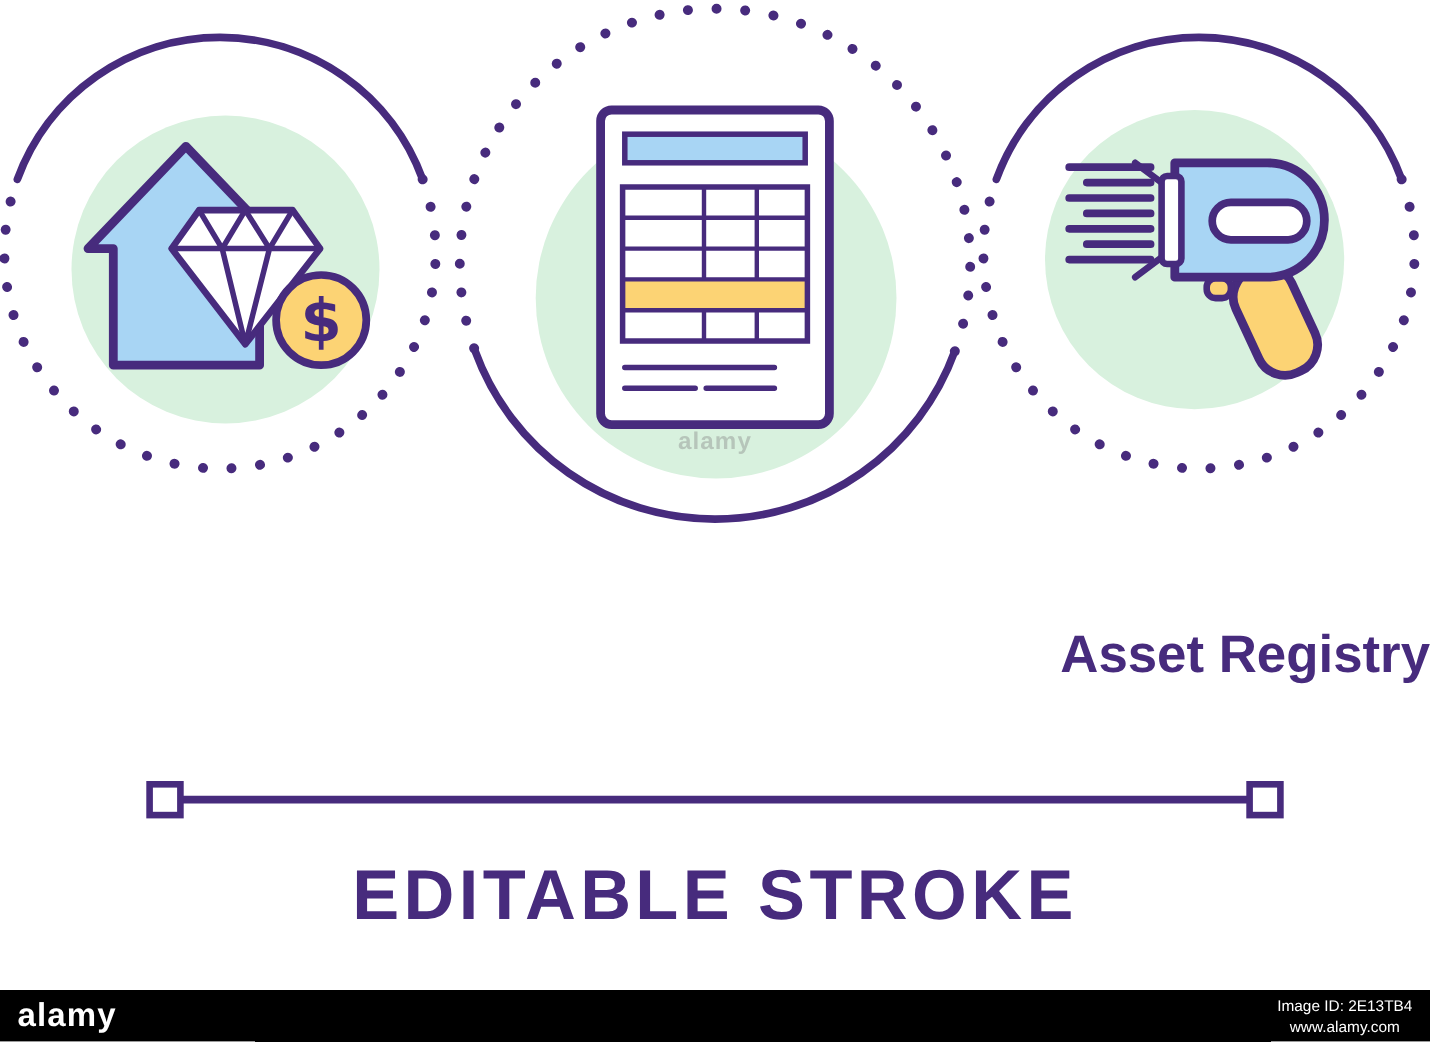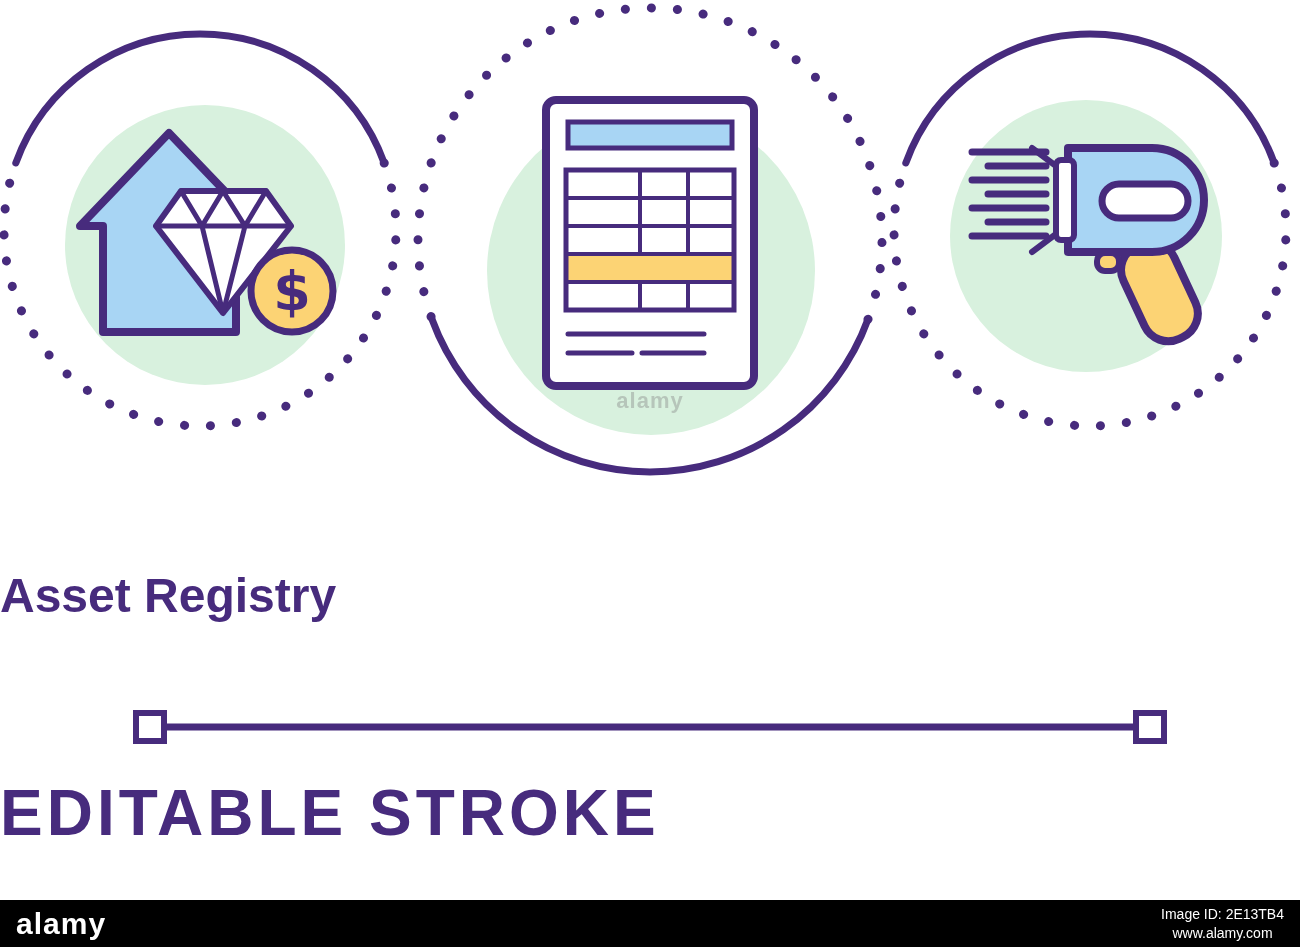--- a/index.html
+++ b/index.html
@@ -2,25 +2,25 @@
 <html><head>
 <meta charset="utf-8">
 <style>
   html,body{margin:0;padding:0;background:#ffffff;}
   .canvas{
     position:relative;width:1300px;height:947px;background:#ffffff;
     overflow:hidden;font-family:"Liberation Sans",sans-serif;
   }
   .illustration{position:absolute;left:0;top:0;width:1300px;height:947px;}
   .concept-title{
-    position:absolute;left:0;right:0;top:568px;text-align:left;
-    font-size:48px;font-weight:bold;color:#472b7d;
+    position:absolute;left:0;right:0;top:568px;text-align:right;
+    font-size:48px;font-weight:bold;color:#472b7d;padding-left:16px;
   }
   .subtitle{
-    position:absolute;left:0;right:0;top:776px;text-align:left;
+    position:absolute;left:0;right:0;top:776px;text-align:center;
     font-size:64px;font-weight:bold;letter-spacing:4px;color:#472b7d;
   }
   .faint-mark{
     position:absolute;left:0;right:0;top:388px;text-align:center;
     font-size:22px;font-weight:bold;color:#808080;opacity:.38;letter-spacing:1px;
   }
   .alamy-bar{
     position:absolute;left:0;right:0;bottom:0;height:47px;background:#000000;
     color:#ffffff;display:flex;align-items:center;justify-content:space-between;
     padding:0 16px;box-sizing:border-box;

